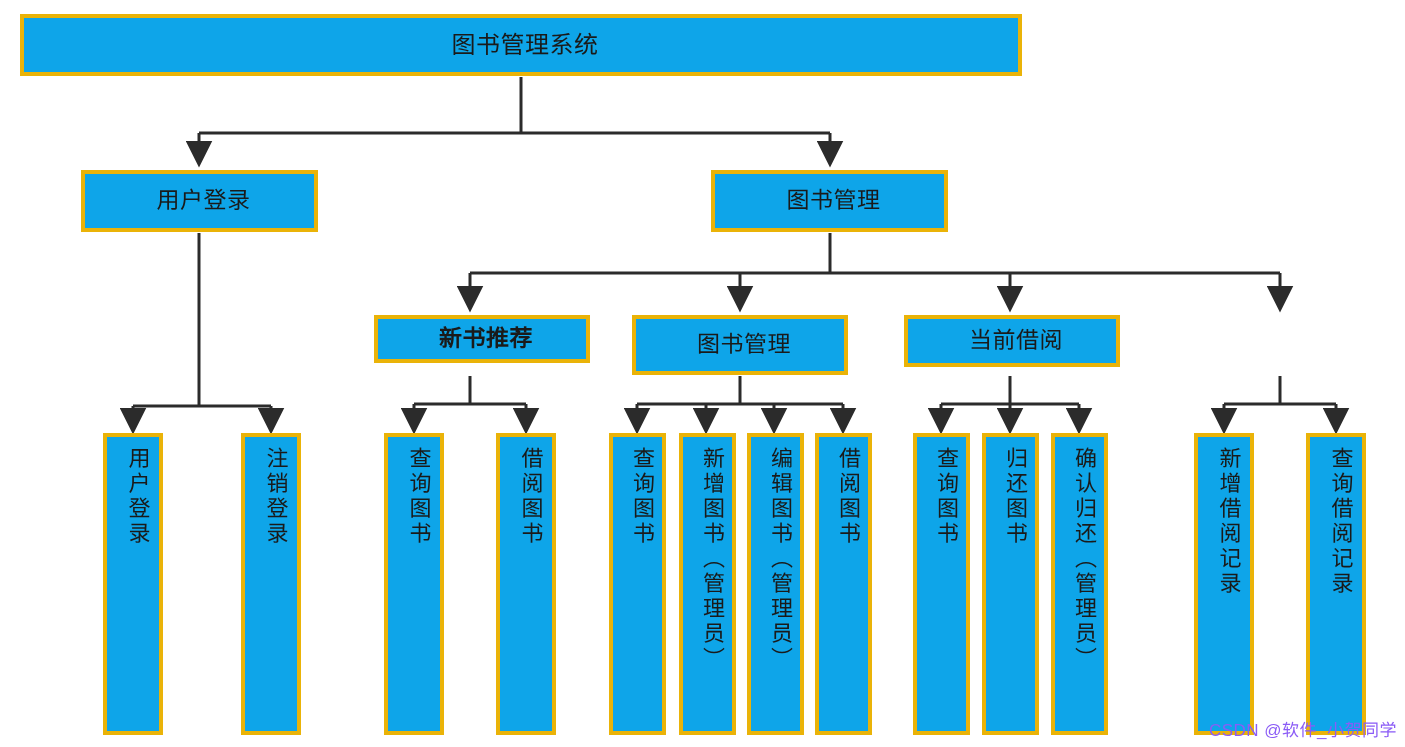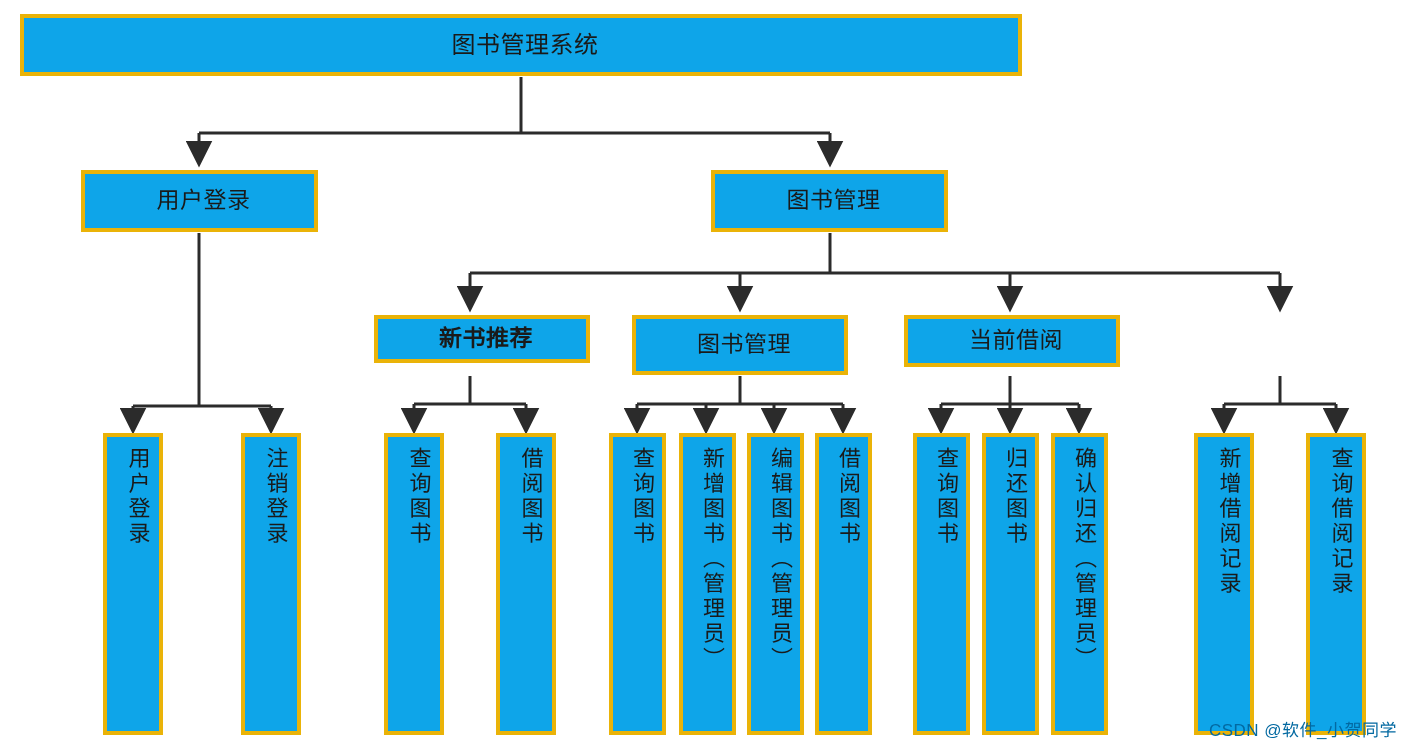--- a/index.html
+++ b/index.html
@@ -64,21 +64,21 @@
     font-size: 22px;
     letter-spacing: 3px;
     line-height: 1.05;
     white-space: nowrap;
   }
   .watermark {
     position: absolute;
     right: 8px;
     bottom: 6px;
     font-size: 17px;
-    color: #0369a1;
+    color: #8b5cf6;
     letter-spacing: 0.5px;
     z-index: 5;
     white-space: nowrap;
   }
 </style>
 </head>
 <body>
 
 <div id="diagram-root">
 

